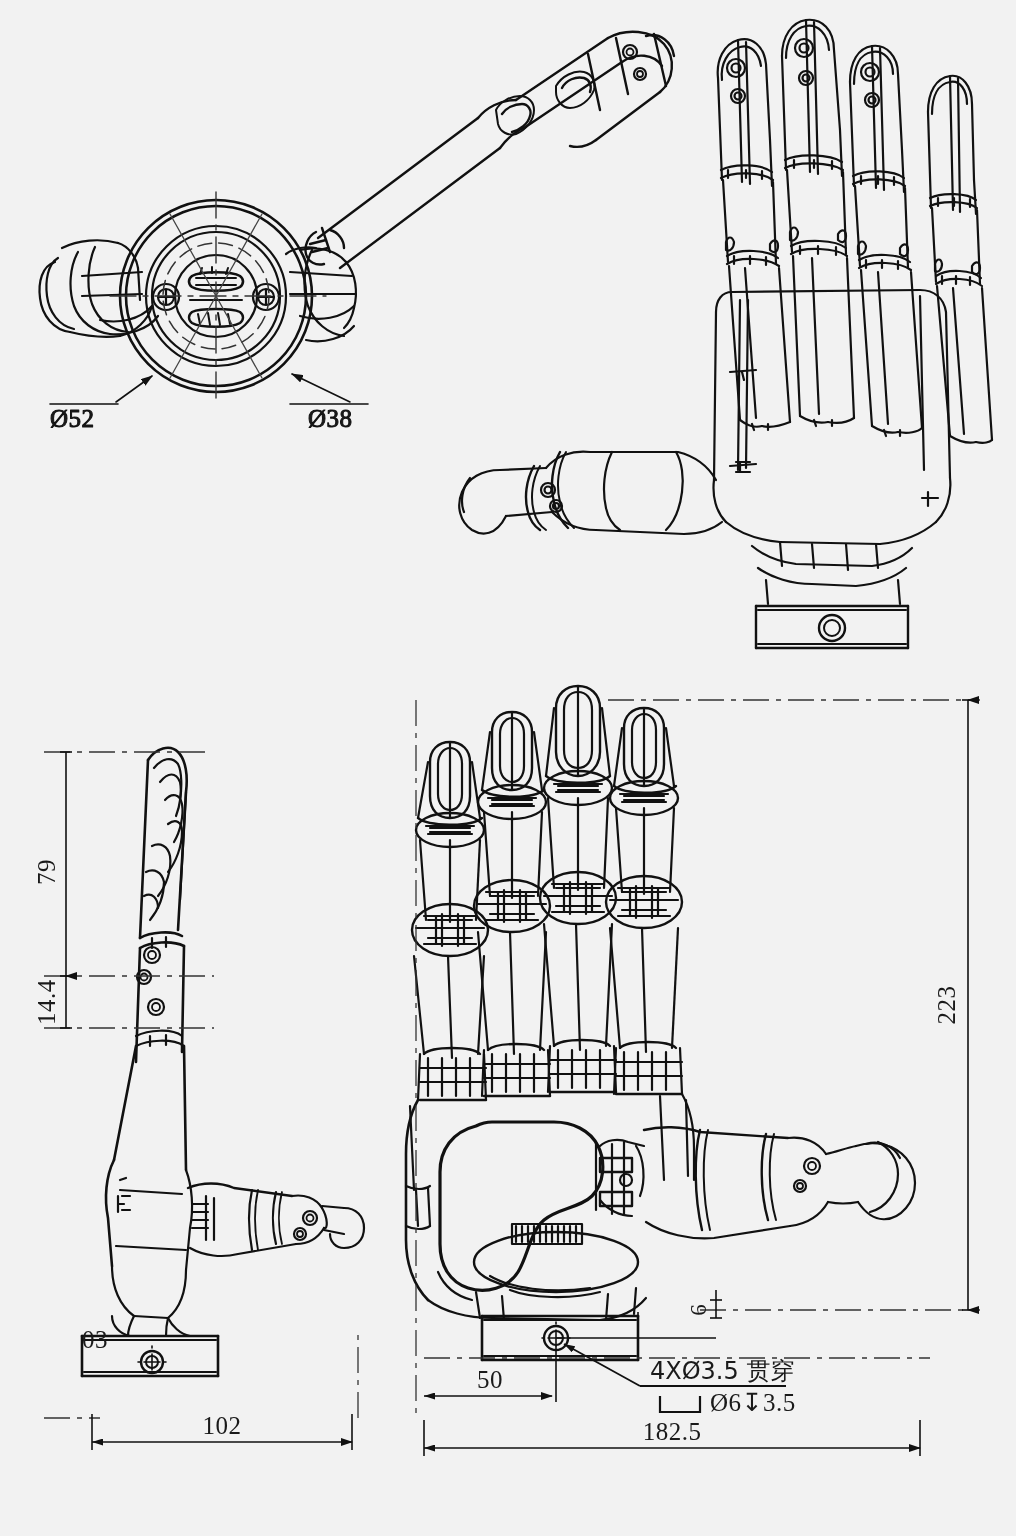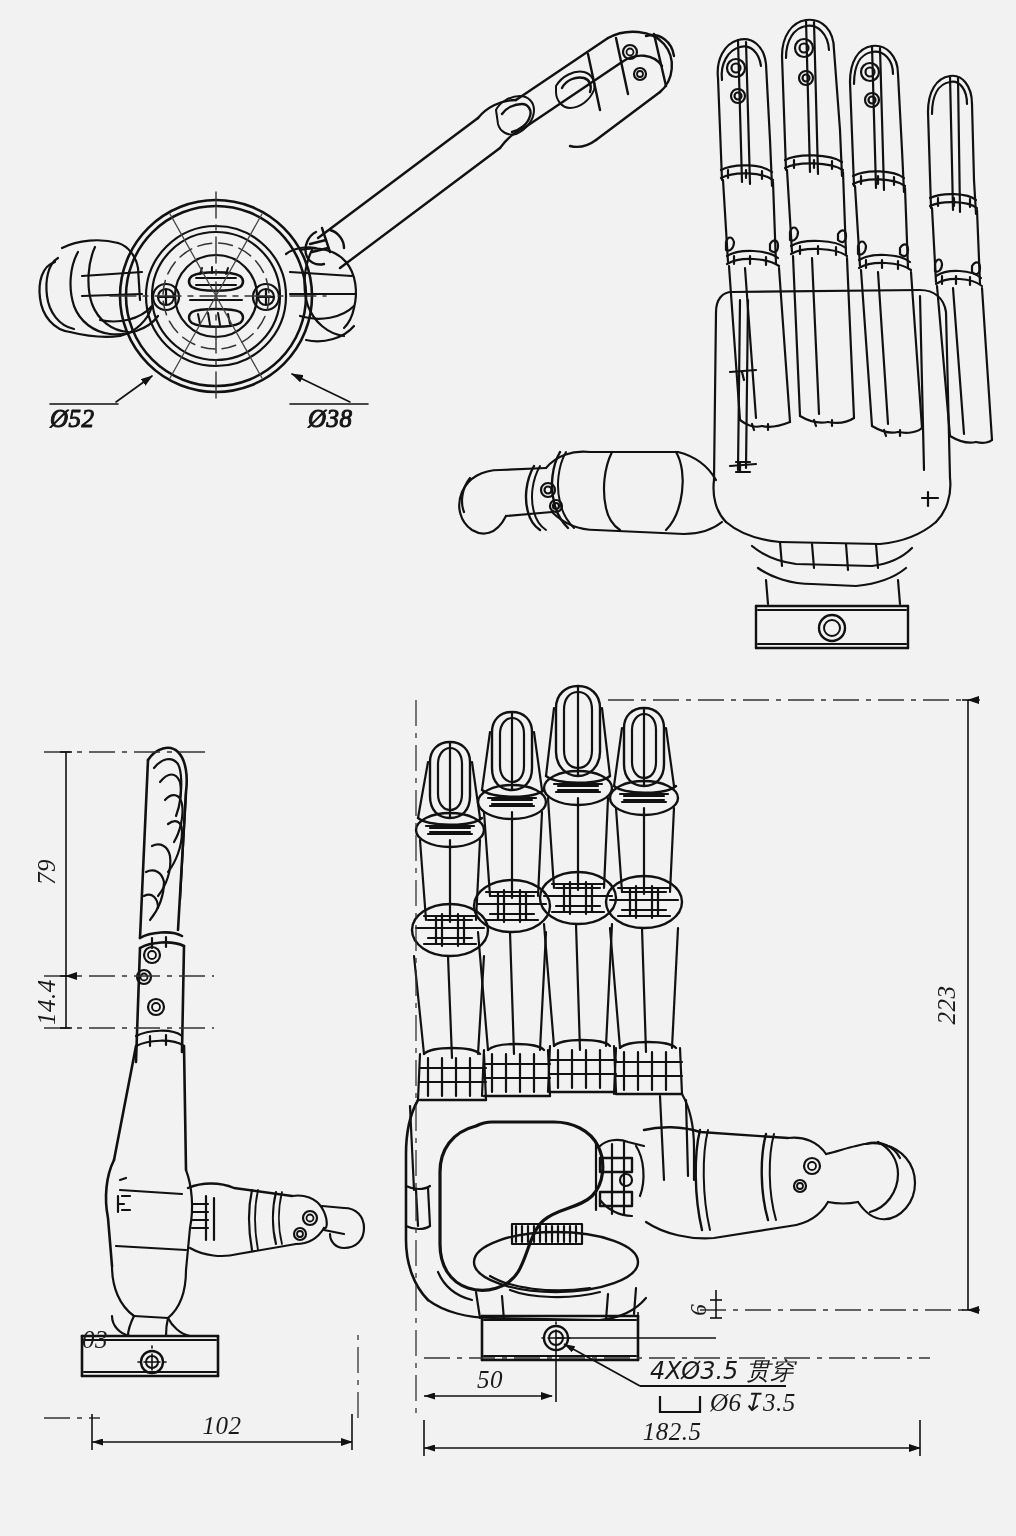--- a/index.html
+++ b/index.html
@@ -4,21 +4,21 @@
 <title>Robotic Hand Engineering Drawing</title>
 <style>
   html,body{margin:0;padding:0;}
   body{
     width:1016px;height:1536px;
     background:#f2f2f2;
     font-family:"Liberation Serif", serif;
     overflow:hidden;
     position:relative;
   }
-  #sheet{position:absolute;left:0;top:0;width:1016px;height:1536px;font-style:italic;}
+  #sheet{position:absolute;left:0;top:0;width:1016px;height:1536px;}
   svg{display:block;}
   .dimtxt{
     font-family:"Liberation Serif", serif;
     font-size:25px;
     fill:#1a1a1a;
     letter-spacing:0.5px;
   }
   .dimtxt-sm{
     font-family:"Liberation Serif", serif;
     font-size:23px;

